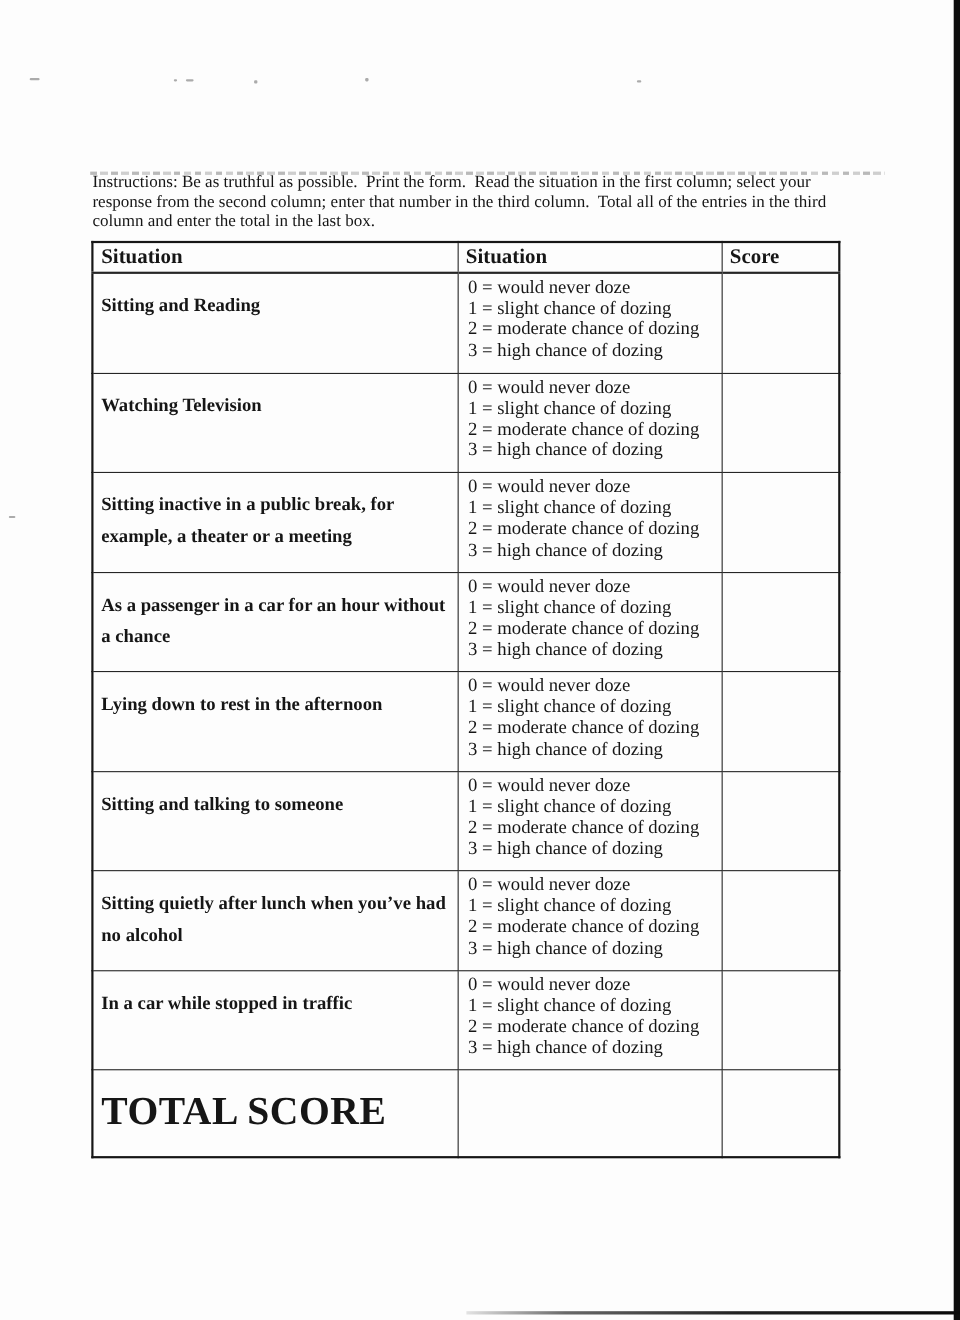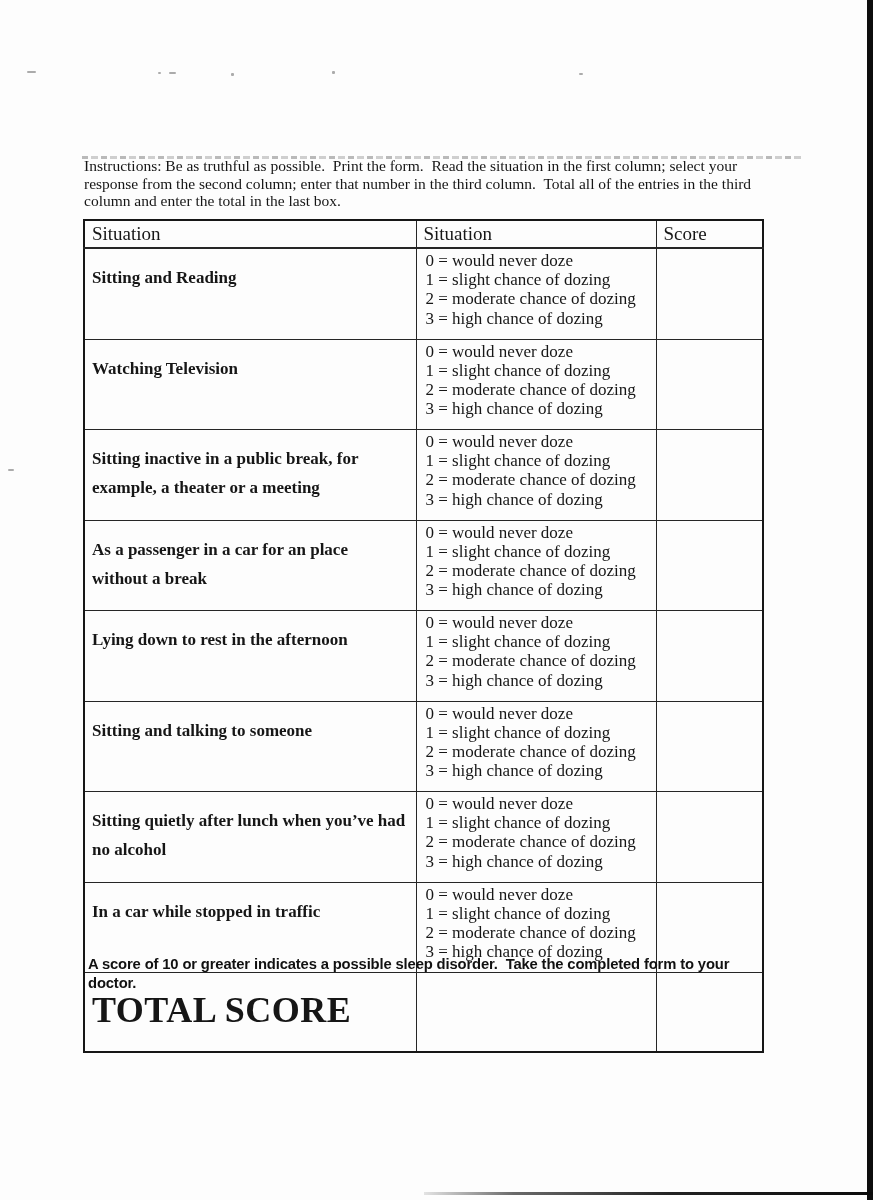--- a/index.html
+++ b/index.html
@@ -60,21 +60,21 @@
     table-layout: fixed;
     border: 2px solid #161616;
   }
   table.ess th, table.ess td {
     border: 1px solid #262626;
     margin: 0;
   }
   table.ess th {
     height: 25px;
     font-size: 19px;
-    font-weight: normal;
+    font-weight: bold;
     text-align: left;
     padding: 0 0 1px 7px;
     border-bottom-width: 2px;
     vertical-align: middle;
   }
   th.h-resp { padding-left: 10px; }
   th.h-score { padding-left: 12px; }
   td.cell-sit {
     font-size: 17px;
     font-weight: bold;
@@ -194,21 +194,21 @@
           <td class="cell-sit">Sitting inactive in a public break, for example, a theater or a meeting</td>
           <td class="cell-resp">
             <div>0 = would never doze</div>
             <div>1 = slight chance of dozing</div>
             <div>2 = moderate chance of dozing</div>
             <div>3 = high chance of dozing</div>
           </td>
           <td class="cell-score"></td>
         </tr>
         <tr>
-          <td class="cell-sit">As a passenger in a car for an place without a break</td>
+          <td class="cell-sit">As a passenger in a car for an hour without a chance</td>
           <td class="cell-resp">
             <div>0 = would never doze</div>
             <div>1 = slight chance of dozing</div>
             <div>2 = moderate chance of dozing</div>
             <div>3 = high chance of dozing</div>
           </td>
           <td class="cell-score"></td>
         </tr>
         <tr>
           <td class="cell-sit">Lying down to rest in the afternoon</td>
@@ -253,21 +253,20 @@
       </tbody>
     <tbody>
       <tr>
         <td class="total-label-cell">TOTAL SCORE</td>
         <td class="total-mid-cell"></td>
         <td class="total-score-cell"></td>
       </tr>
     </tbody>
   </table>
 
-  <p class="footer-note">A score of 10 or greater indicates a possible sleep disorder.  Take the completed form to your doctor.</p>
 
   <div class="scan-edge-right"></div>
   <div class="scan-line-bottom"></div>
   <div class="scan-speck" style="left:27px;top:71px;width:9px;height:2px;"></div>
   <div class="scan-speck" style="left:158px;top:72px;width:3px;height:2px;"></div>
   <div class="scan-speck" style="left:169px;top:72px;width:7px;height:2px;"></div>
   <div class="scan-speck" style="left:231px;top:73px;width:3px;height:3px;"></div>
   <div class="scan-speck" style="left:332px;top:71px;width:3px;height:3px;"></div>
   <div class="scan-speck" style="left:579px;top:73px;width:4px;height:2px;"></div>
   <div class="scan-speck" style="left:8px;top:469px;width:6px;height:2px;"></div>

